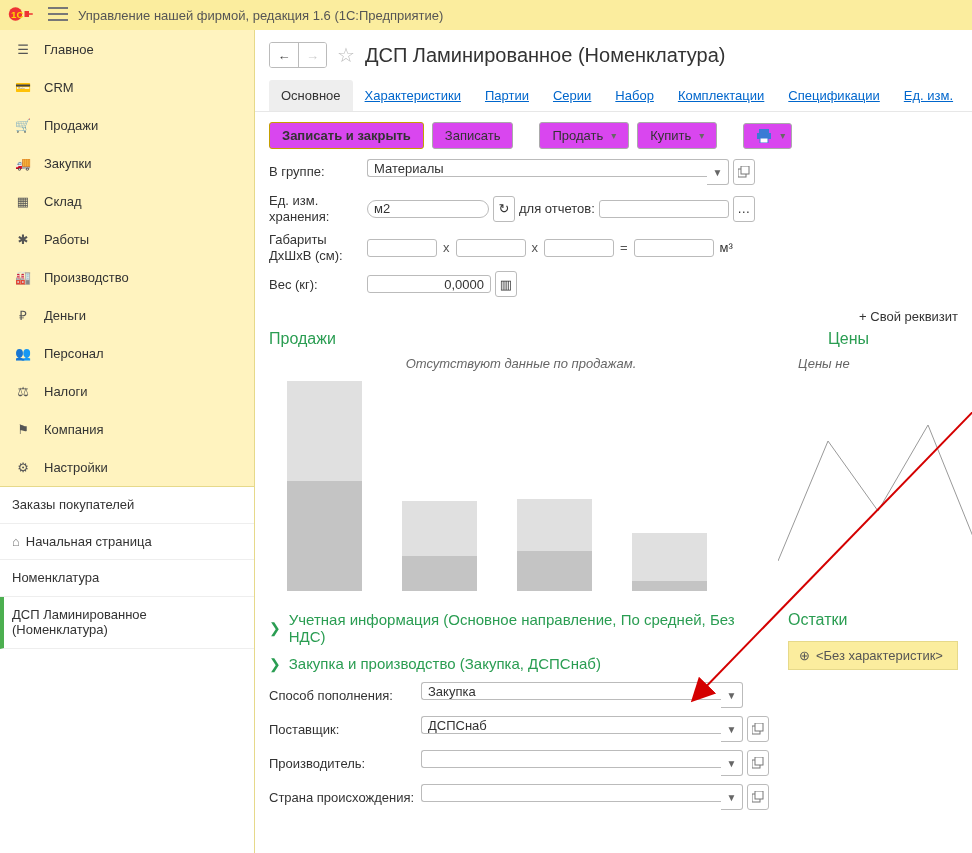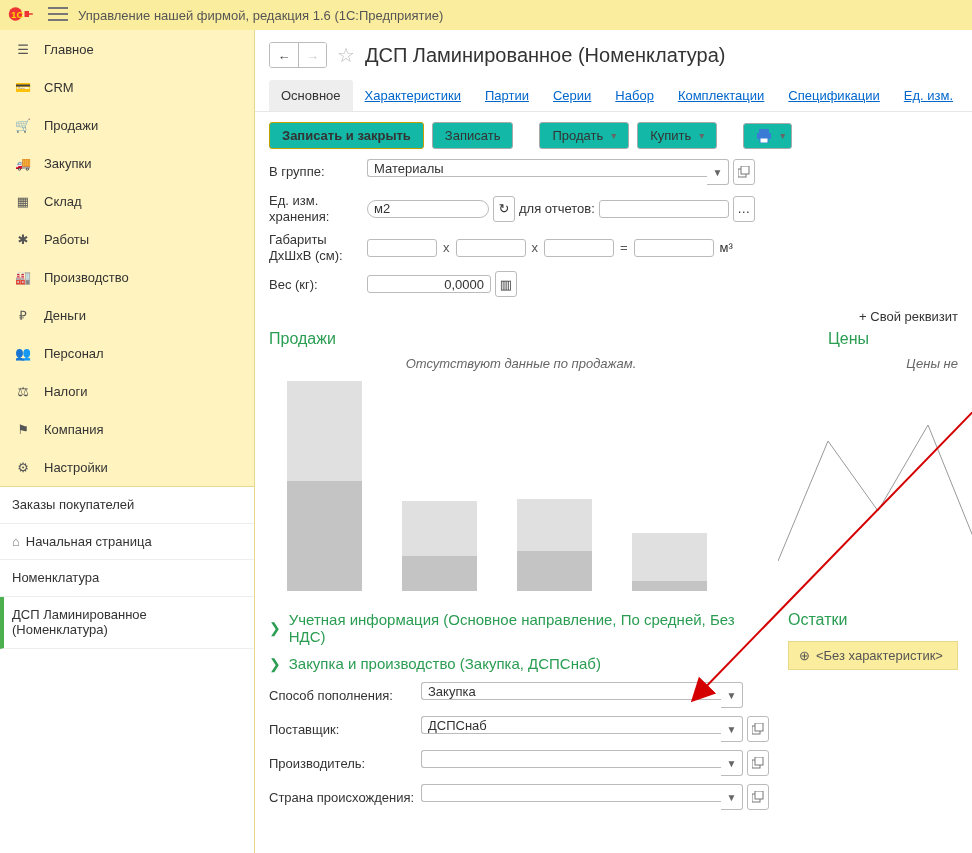--- a/index.html
+++ b/index.html
@@ -25,22 +25,22 @@
   .navbtn { width: 28px; height: 24px; display: inline-flex; align-items: center; justify-content: center; background: #fff; cursor: pointer; font-weight: bold; color:#444;}
   .navbtn + .navbtn { border-left: 1px solid #bbb; }
   .star { color: #bbb; font-size: 20px; }
   .page-title { font-size: 20px; font-weight: 500; }
 
   .tabs { display: flex; gap: 0; padding: 6px 0 0 14px; border-bottom: 1px solid #e7e7e7; height: 38px; align-items: flex-end; overflow:hidden; white-space:nowrap;}
   .tab { padding: 8px 12px; color: #0066cc; text-decoration: underline; cursor: pointer; }
   .tab.active { background: #eee; color: #333; text-decoration: none; border-radius: 3px 3px 0 0;}
 
   .toolbar { display: flex; align-items: center; gap: 8px; padding: 10px 14px; }
-  .btn { border: 1px solid #aaa; background: #14b8a6; padding: 5px 12px; border-radius: 3px; cursor: pointer; display: inline-flex; align-items: center; gap: 4px; }
-  .btn.primary { background: #14b8a6; border: 1px solid #c4a000; font-weight: bold;}
+  .btn { border: 1px solid #aaa; background: #d946ef; padding: 5px 12px; border-radius: 3px; cursor: pointer; display: inline-flex; align-items: center; gap: 4px; }
+  .btn.primary { background: #d946ef; border: 1px solid #c4a000; font-weight: bold;}
   .btn.dropdown::after { content: "▾"; font-size: 10px; color: #666; margin-left: 4px;}
   .btn.split { padding-right: 6px; }
 
   .form-area { padding: 0 14px; }
   .form-row { display: flex; align-items: center; margin-bottom: 8px; min-height: 26px; }
   .form-label { width: 98px; color: #333; line-height: 1.2;}
   .input-like { border: 1px solid #bbb; height: 18px; background: #fff; display: inline-flex; align-items: center; padding: 0 6px; }
   .combo { display: inline-flex; }
   .combo .input-like { border-radius: 3px 0 0 3px; border-right: none;}
   .combo .cmb-btn { width: 22px; height: 26px; border: 1px solid #bbb; background: #fff; display:inline-flex; align-items:center; justify-content:center; cursor:pointer; font-size: 10px; color:#666; border-left:none;}
@@ -56,21 +56,21 @@
 
   .charts-row { display: flex; padding: 8px 14px 0; gap: 25px; align-items: flex-start;}
   .sales-block { flex: 1; }
   .sales-note { text-align: center; font-style: italic; color: #666; margin-bottom: 10px;}
   .bars { display: flex; align-items: flex-end; height: 210px; gap: 40px; padding: 0 18px;}
   .bar { width: 75px; position: relative;}
   .bar .top { background: #e0e0e0;}
   .bar .bot { background: #c4c4c4;}
 
   .prices-block { width: 160px; position: relative;}
-  .prices-note { font-style: italic; color: #666; text-align:right; white-space:nowrap;}
+  .prices-note { font-style: italic; color: #666; white-space:nowrap;}
   .line-chart { position: relative; height: 220px; overflow:visible;}
 
   .arrow-svg { position: absolute; pointer-events: none; }
 
   .collapsers { padding: 20px 14px 0; display:flex; gap:20px;}
   .collapsers-left { flex:1;}
   .collapse-row { display: flex; align-items: center; gap: 8px; color: #2a9d52; cursor: pointer; margin-bottom: 10px; font-size:15px;}
   .collapse-row .arr { font-size: 14px; }
   .remains-col { width:170px;}
   .remains-h { color:#2a9d52; font-size:16px; margin-bottom:12px;}

